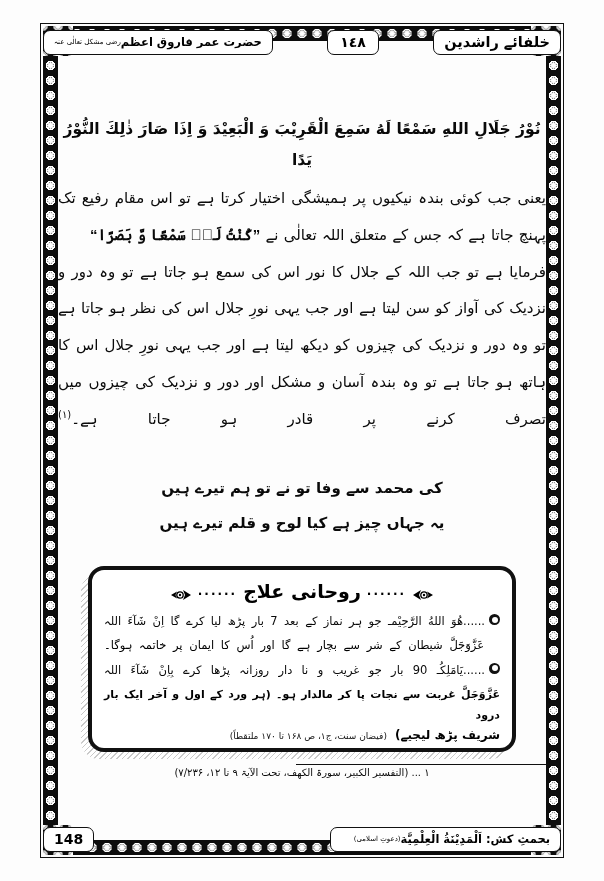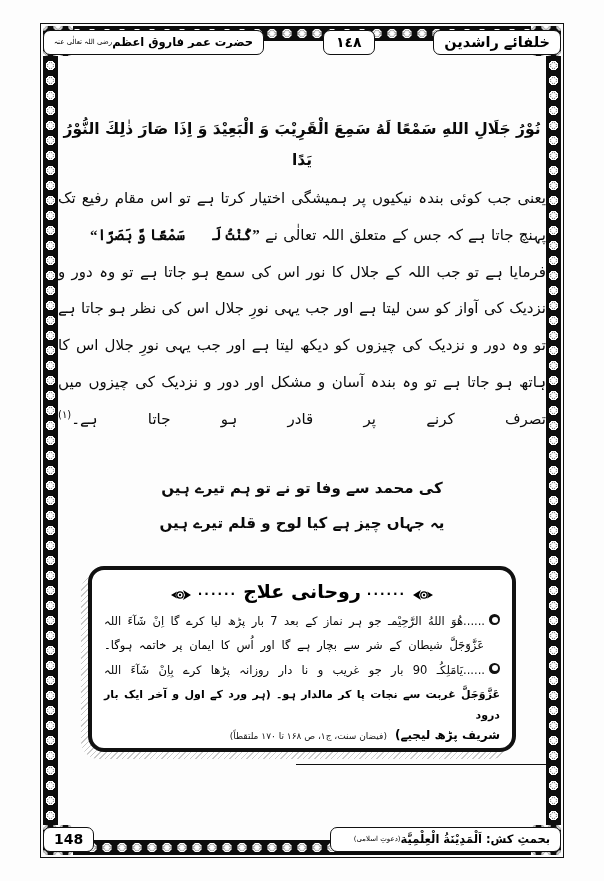--- a/index.html
+++ b/index.html
@@ -97,21 +97,21 @@
     font-size:15px;
     line-height:2.45;
     color:#0a0a0a;
     margin:4px 0 0;
     text-align:justify;
     text-align-last:justify;
     font-weight:500;
   }
   .body-par .emph{
     font-weight:700;
-    font-family:Liberation Serif, serif;
+    font-family:Liberation Sans, sans-serif;
     padding-left:32px;
   }
   .fn-mark{
     font-size:10px;
     vertical-align:super;
     font-weight:400;
   }
 
   
   .poetry{
@@ -237,21 +237,21 @@
 
   <div class="header-row">
     <div class="hdr-box hdr-title">
       <span>خلفائے راشدین</span>
     </div>
     <div class="hdr-box hdr-page">
       <span>١٤٨</span>
     </div>
     <div class="hdr-box hdr-chapter">
       <span>حضرت عمر فاروق اعظم</span>
-      <span class="small">رضی اللہ تعالٰی عنہ</span>
+      <span class="small">رضی مشکل تعالٰی عنہ</span>
     </div>
   </div>
 
   <div class="content">
 
     <div class="arabic">
       <span class="ln">نُوْرُ جَلَالِ اللهِ سَمْعًا لَهُ سَمِعَ الْقَرِيْبَ وَ الْبَعِيْدَ وَ اِذَا صَارَ ذٰلِكَ النُّوْرُ يَدًا</span>
     </div>
 
     <p class="body-par">
@@ -308,20 +308,24 @@
 
         <div class="rx-cite-row">
           <span class="rx-cite-bold">شریف پڑھ لیجیے)</span>
           <span class="rx-cite">(فیضان سنت، ج۱، ص ۱۶۸ تا ۱۷۰ ملتقطاً)</span>
         </div>
 
       </div>
     </div>
 
     <div class="footnote-sep"></div>
+    <div class="footnote">
+      <span>۱ ...</span>
+      <span>(التفسیر الکبیر، سورۃ الکھف، تحت الآیۃ ۹ تا ۱۲، ۷/۲۳۶)</span>
+    </div>
 
   </div>
 
   <div class="footer-row">
     <div class="ftr-box ftr-pub">
       <span>بحمثِ کش:</span>&nbsp;<span>اَلْمَدِیْنَةُ الْعِلْمِیَّة</span><span class="small">(دعوتِ اسلامی)</span>
     </div>
     <div class="ftr-box ftr-page">
       <span>148</span>
     </div>

